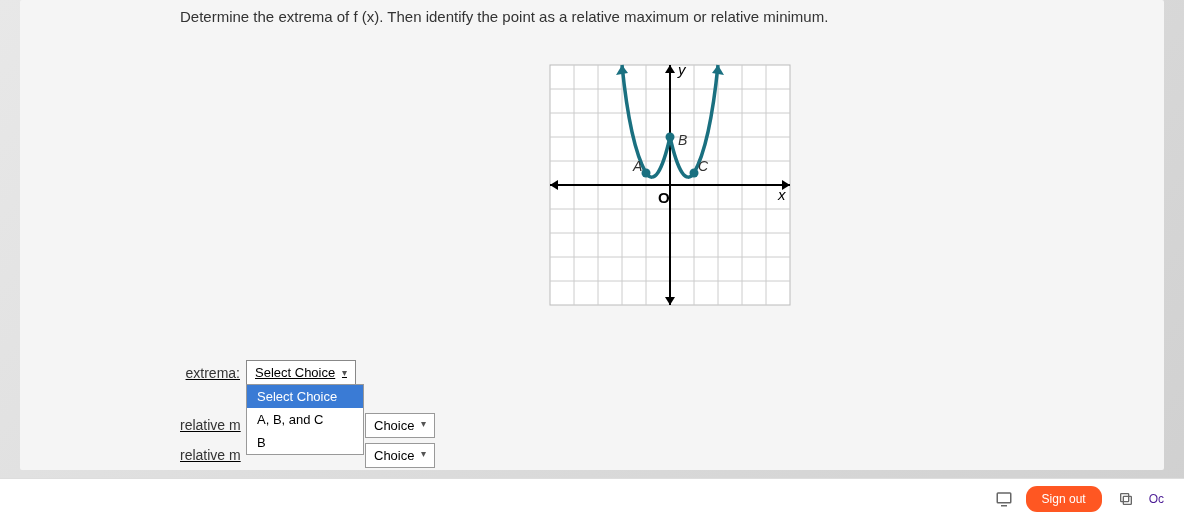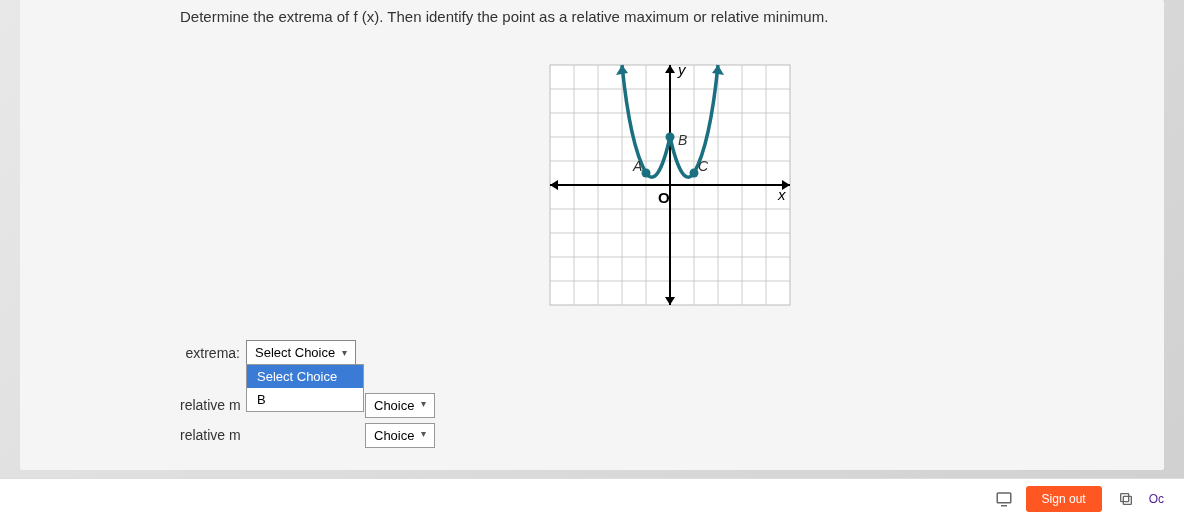--- a/index.html
+++ b/index.html
@@ -31,21 +31,22 @@
     .graph-container {
       position: absolute;
       left: 510px;
       top: 45px;
       width: 280px;
       height: 280px;
     }
     .answer-section {
       position: absolute;
       left: 160px;
-      top: 340px;
+      top: 360px;
+      text-decoration: underline;
     }
     .answer-row {
       display: flex;
       align-items: center;
       margin-bottom: 4px;
     }
     .answer-label {
       font-size: 14px;
       color: #333;
       margin-right: 6px;
@@ -108,21 +109,21 @@
       align-items: center;
       justify-content: flex-end;
       padding: 0 20px;
     }
     .signout-btn {
       background: #ff5722;
       color: #fff;
       border: none;
       padding: 6px 16px;
       font-size: 12px;
-      border-radius: 3px;
+      border-radius: 11px;
       cursor: pointer;
       margin-left: 12px;
     }
     .bottom-icon {
       width: 20px;
       height: 20px;
       margin-left: 14px;
       color: #666;
       display: flex;
       align-items: center;
@@ -192,20 +193,21 @@
   <div class="answer-section">
 
     <div class="answer-row" style="position:relative;">
       <span class="answer-label">extrema:</span>
       <div class="select-box select-box-open">
         <span>Select Choice</span>
         <span class="chevron">▾</span>
       </div>
       <div class="dropdown-options" style="left:66px; top:24px; width:118px;">
         <div class="dropdown-option selected">Select Choice</div>
+        <div class="dropdown-option">A, B, and C</div>
         <div class="dropdown-option">B</div>
       </div>
     </div>
 
     <div class="answer-row" style="margin-top:32px;">
       <span class="answer-label" style="min-width:60px;">relative m</span>
       <div style="position:absolute; left:185px;">
         <div class="select-mini">
           <span>Choice</span>
           <span class="chevron">▾</span>

